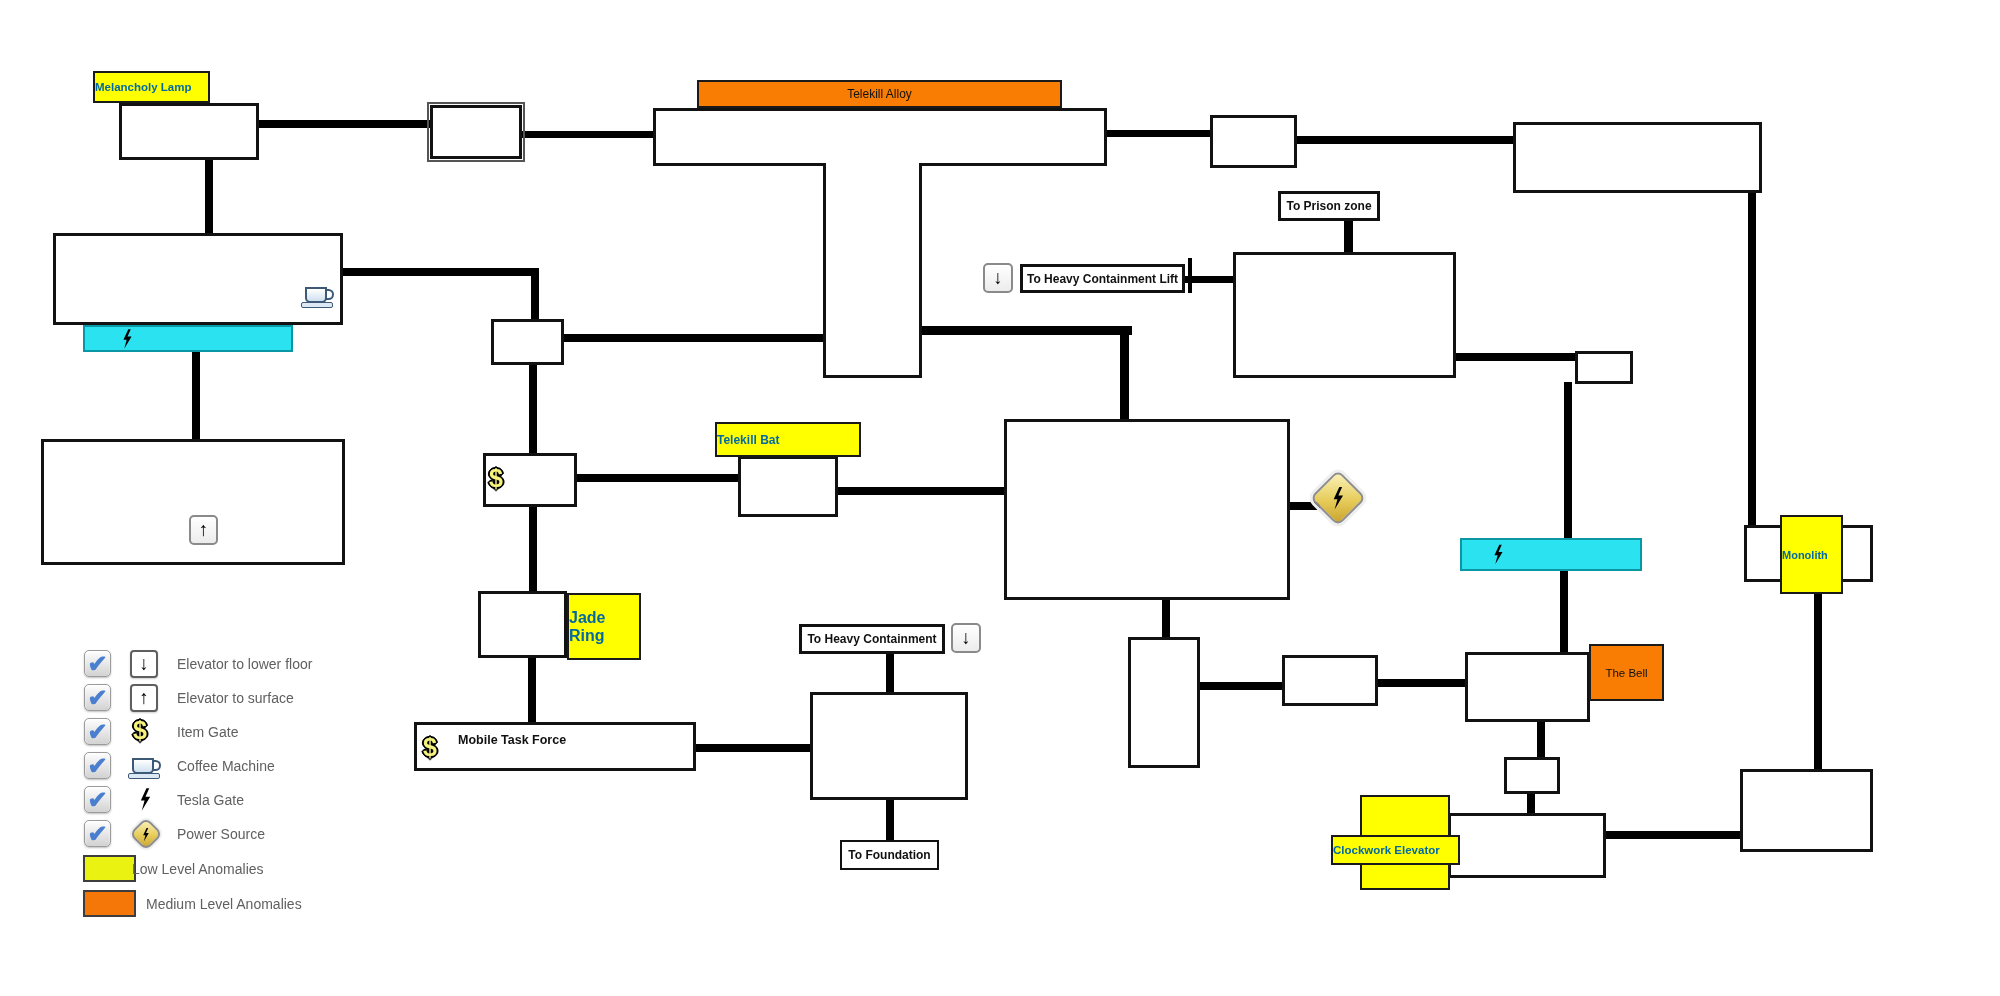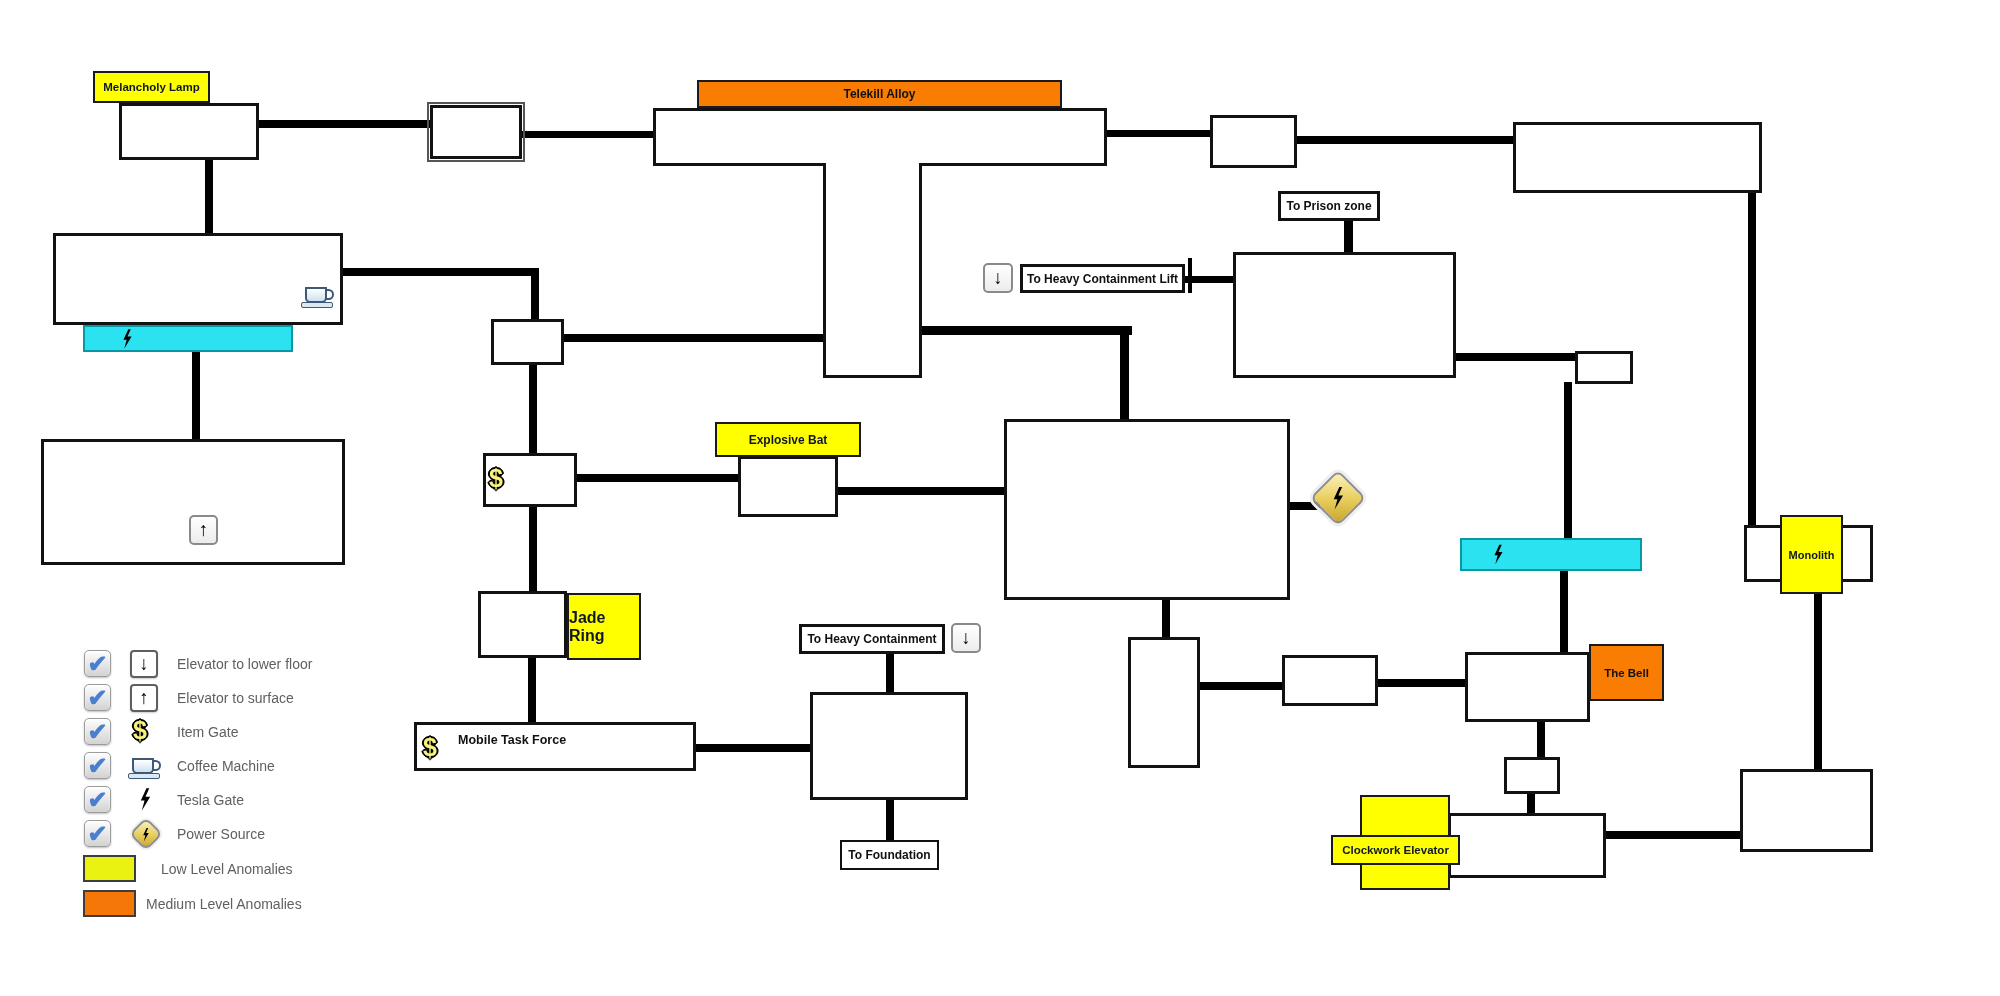--- a/index.html
+++ b/index.html
@@ -2,25 +2,25 @@
 <html><head>
 <meta charset="utf-8">
 <style>
   html,body{margin:0;padding:0;background:#fff;}
   #stage{position:relative;width:2000px;height:996px;background:#fff;overflow:hidden;
          font-family:"Liberation Sans",sans-serif;}
   
   .room{position:absolute;background:#fff;border:3px solid #121212;box-sizing:border-box;z-index:2;}
   .line{position:absolute;background:#000;z-index:1;}
   .ylabel{position:absolute;border:2px solid #1a1a1a;box-sizing:border-box;z-index:4;
-          display:flex;align-items:center;justify-content:center;
-          font-weight:bold;font-size:12px;color:#0f172a;}
+          display:flex;align-items:center;
+          font-weight:bold;font-size:12px;color:#0369a1;}
   .olabel{position:absolute;border:2px solid #1a1a1a;box-sizing:border-box;z-index:4;
           display:flex;align-items:center;justify-content:center;
-          font-weight:bold;font-size:12px;color:#111;text-align:center;}
+          font-weight:normal;font-size:12px;color:#111;text-align:center;}
   .wlabel{position:absolute;background:#fff;border:3px solid #111;box-sizing:border-box;z-index:4;
           display:flex;align-items:center;justify-content:center;
           font-weight:bold;font-size:12px;color:#111;white-space:nowrap;}
   .cyan{position:absolute;border:2px solid #0b96a4;box-sizing:border-box;z-index:3;
         display:flex;align-items:center;}
   .elv{position:absolute;width:30px;height:30px;background:linear-gradient(#ffffff,#ececec);
        border:2px solid #8a8a8a;border-radius:5px;box-sizing:border-box;z-index:5;
        display:flex;align-items:center;justify-content:center;
        font-weight:bold;font-size:19px;color:#000;}
   .shop{position:absolute;z-index:5;font-weight:bold;font-size:25px;color:#f6f27c;
@@ -132,21 +132,21 @@
       </svg>
   </div>
 
   <div class="ylabel" style="left: 93px; top: 71px; width: 117px; height: 32px; background-color: rgb(255, 255, 0);">
     <span style="font-size:11.5px">Melancholy Lamp</span>
   </div>
   <div class="olabel" style="left: 697px; top: 80px; width: 365px; height: 28px; background-color: rgb(249, 125, 3);">
     <span>Telekill Alloy</span>
   </div>
   <div class="ylabel" style="left: 715px; top: 422px; width: 146px; height: 35px; background-color: rgb(255, 255, 0);">
-    <span>Explosive Bat</span>
+    <span>Telekill Bat</span>
   </div>
   <div class="ylabel" style="left: 567px; top: 593px; width: 74px; height: 67px; background-color: rgb(255, 255, 0);">
     <span style="font-size:16px">Jade Ring</span>
   </div>
   <div class="ylabel" style="left: 1780px; top: 515px; width: 63px; height: 79px; background-color: rgb(255, 255, 0);">
     <span style="font-size:11px">Monolith</span>
   </div>
   <div class="olabel" style="left: 1589px; top: 644px; width: 75px; height: 57px; background-color: rgb(249, 125, 3);">
     <span style="font-size:11.5px">The Bell</span>
   </div>
@@ -235,18 +235,18 @@
       <span style="color: rgb(74, 127, 208);">✔</span>
       </div>
     <div class="diamond" style="left:134px;top:822px;width:24px;height:24px;box-shadow:0 0 0 2px #efefef">
       <svg class="bolt" width="9" height="15" viewBox="0 0 16 24">
           <polygon points="9,0 3,13 7,13 4,24 13,9 8,9 12,0" fill="#000"></polygon>
         </svg>
     </div>
     <div class="ltext" style="left:177px;top:826px">Power Source</div>
 
     <div class="swatch" style="left: 83px; top: 855px; background-color: rgb(233, 242, 17);"></div>
-    <div class="ltext" style="left:161px;top:861px">Low Level Anomalies</div>
+    <div class="ltext" style="left:132px;top:861px">Low Level Anomalies</div>
     <div class="swatch" style="left: 83px; top: 890px; background-color: rgb(244, 119, 8);"></div>
     <div class="ltext" style="left:146px;top:896px">Medium Level Anomalies</div>
   </div>
 
 </div>
 
 </body></html>

